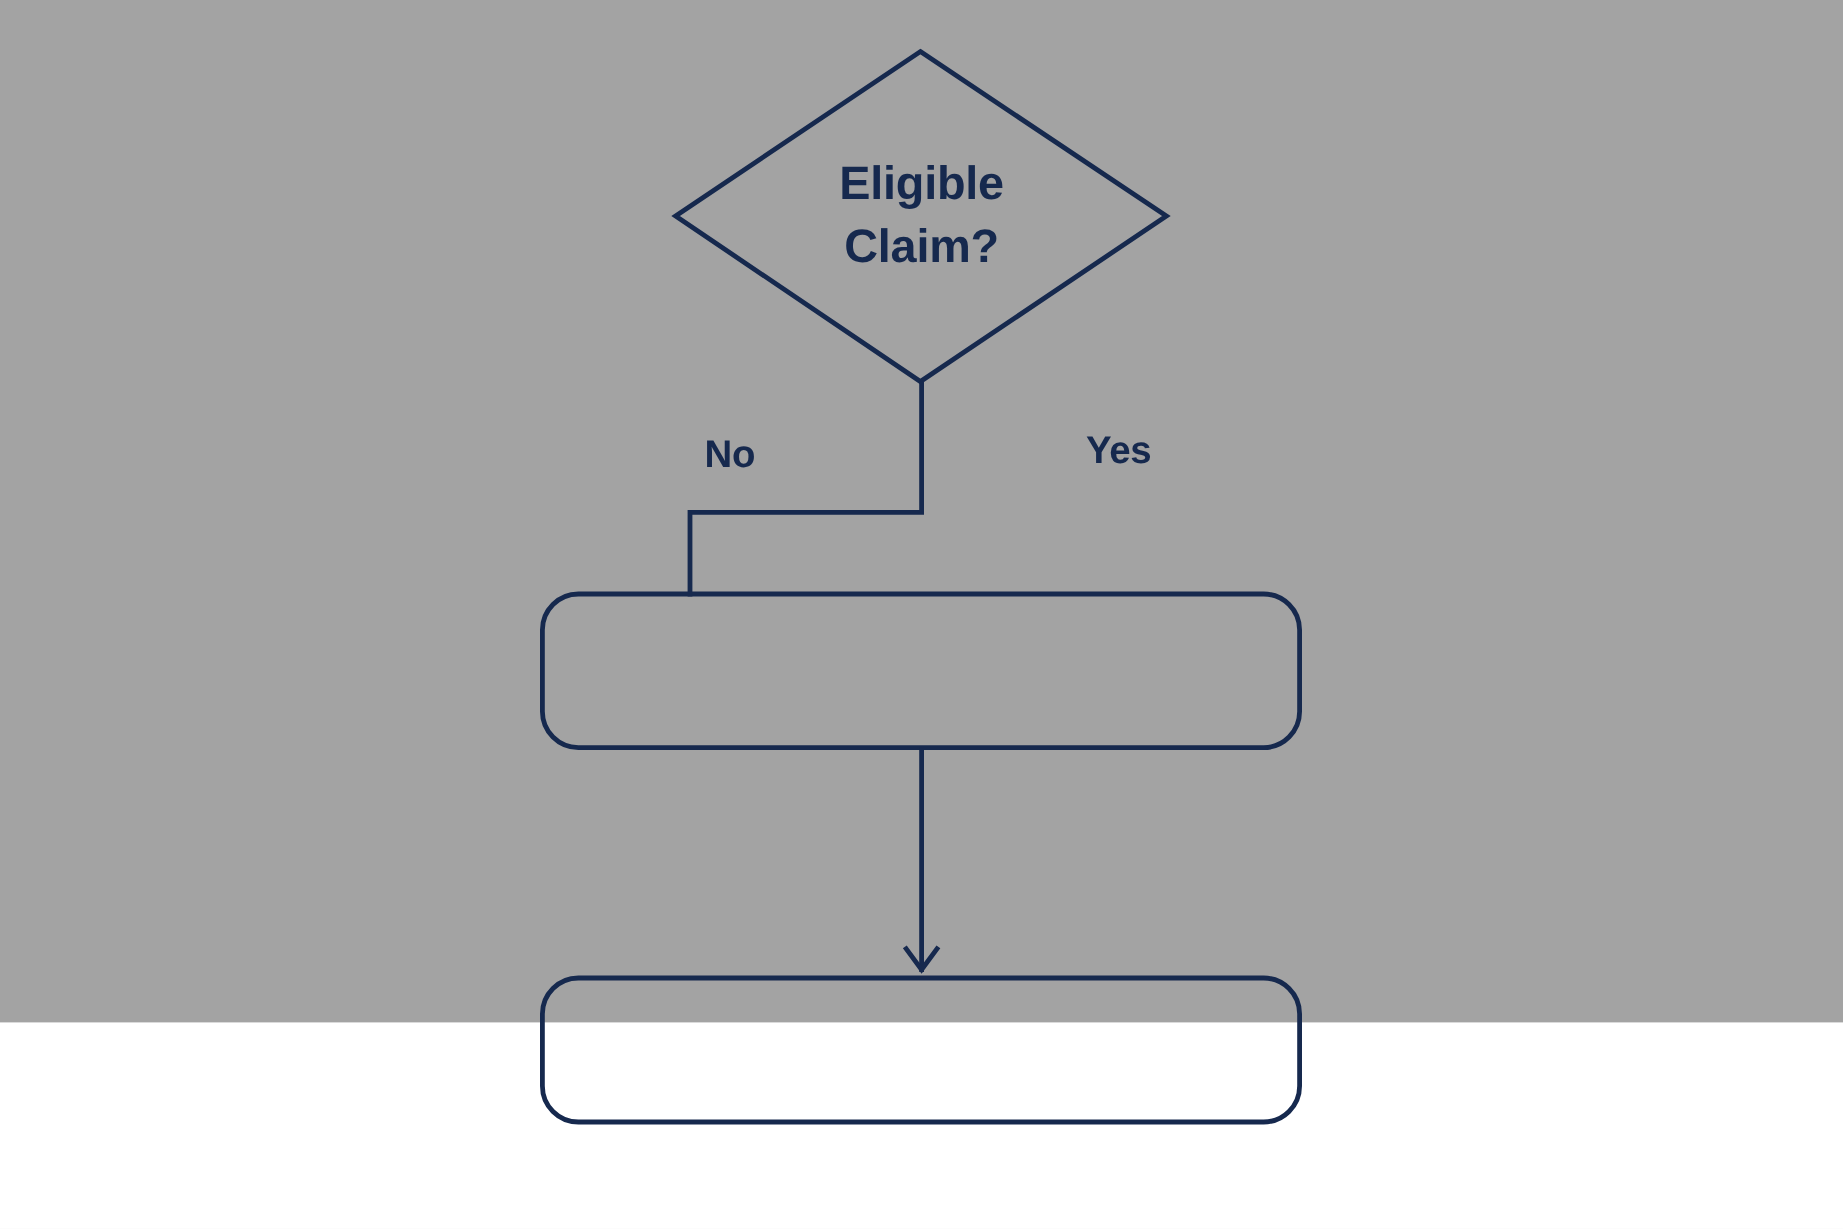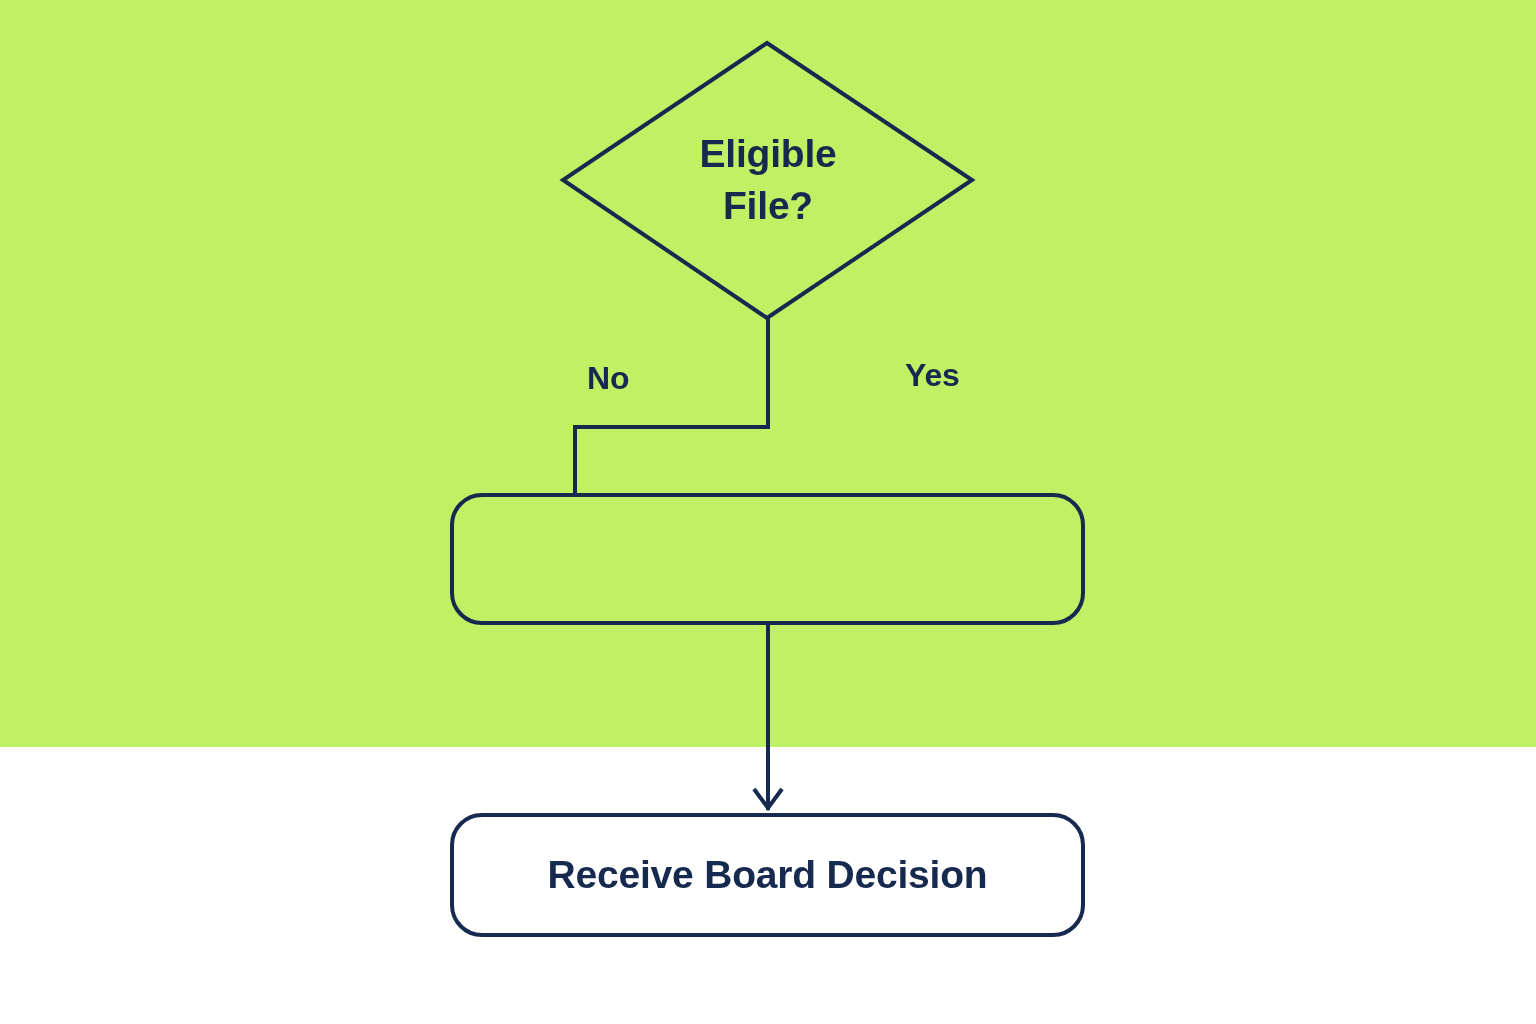--- a/index.html
+++ b/index.html
@@ -9,22 +9,22 @@
   }
   body {
     width: 1536px;
     height: 1024px;
     font-family: "Liberation Sans", sans-serif;
     overflow: hidden;
   }
   #flowchart-canvas {
     position: relative;
     width: 1536px;
-    height: 747px;
-    background: #bef264;
+    height: 852px;
+    background: #a3a3a3;
   }
   #flow-svg {
     position: absolute;
     top: 0;
     left: 0;
     width: 1536px;
     height: 1024px;
   }
   .node-text {
     position: absolute;
@@ -100,23 +100,22 @@
     <rect x="452" y="495" width="631" height="128" rx="30" ry="30" fill="none" stroke="#16294E" stroke-width="4"></rect>
 
     <line x1="768" y1="623" x2="768" y2="810" stroke="#16294E" stroke-width="4" stroke-linecap="butt"></line>
     <polyline points="754,789 768,808 782,789" fill="none" stroke="#16294E" stroke-width="4" stroke-linejoin="miter" stroke-linecap="butt"></polyline>
 
     <rect x="452" y="815" width="631" height="120" rx="30" ry="30" fill="none" stroke="#16294E" stroke-width="4"></rect>
   </svg>
 
   <div class="node-text" id="decision-label">
     <span>Eligible</span>
-    <span>File?</span>
+    <span>Claim?</span>
   </div>
 
 
-  <div class="node-text" id="process-2-label">Receive Board Decision</div>
 
   <div class="edge-label" id="edge-label-no">No</div>
 
   <div class="edge-label" id="edge-label-yes">Yes</div>
 
 </div>
 
 </body></html>

